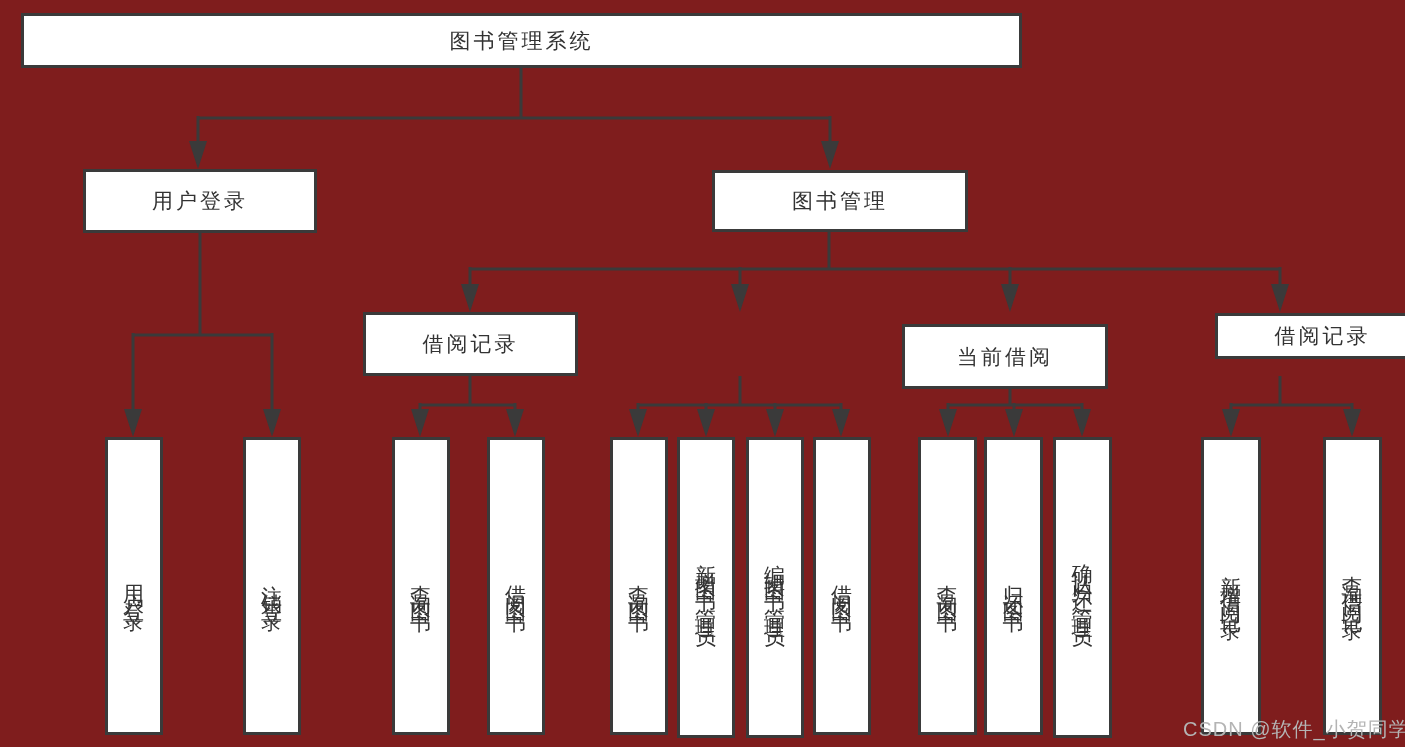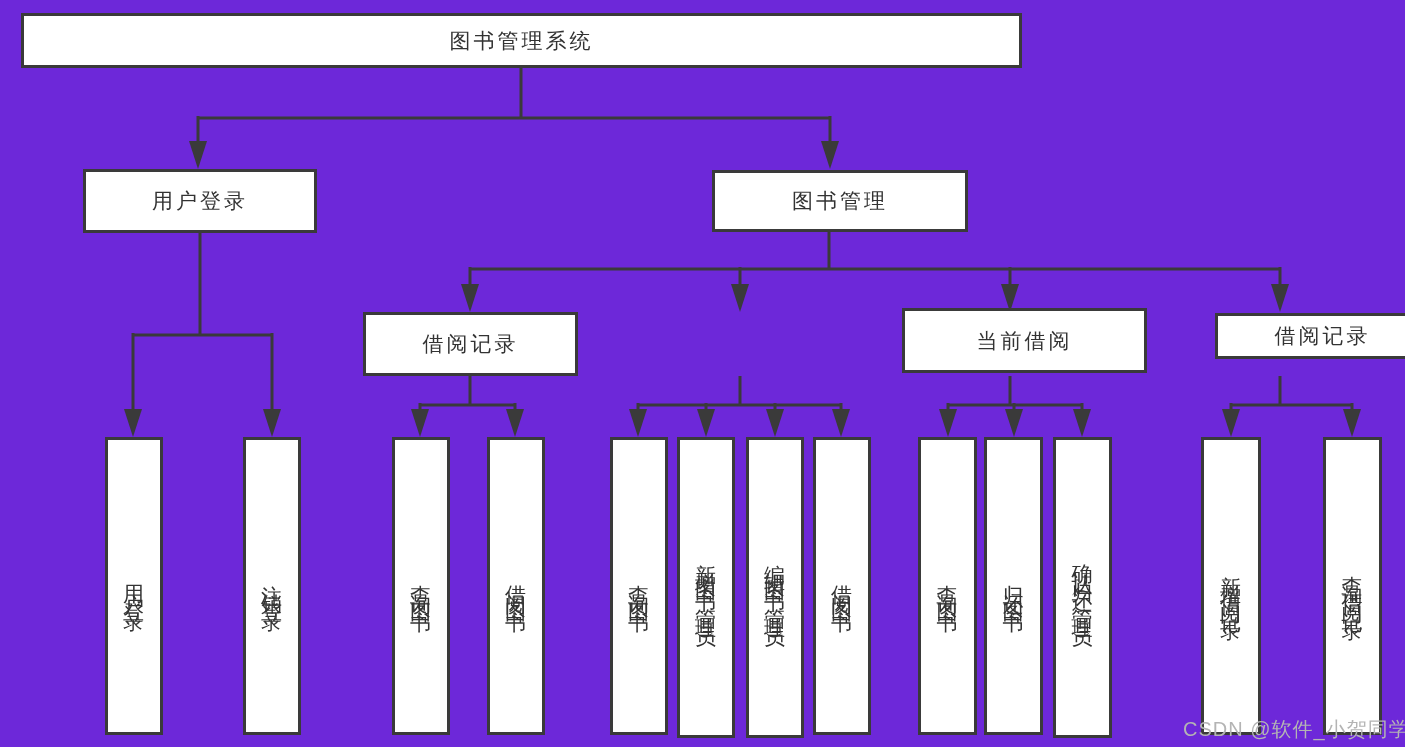--- a/index.html
+++ b/index.html
@@ -1,21 +1,21 @@
 <!DOCTYPE html>
 <html><head>
 <meta charset="utf-8">
 <style>
   html,body { margin:0; padding:0; background:#ffffff; }
   body { font-family: "Liberation Sans", "DejaVu Sans", sans-serif; }
   .stage {
     position: relative;
     width: 1405px;
     height: 747px;
-    background: #6d28d9;
+    background: #7f1d1d;
     overflow: hidden;
   }
   .stage svg.connectors {
     position: absolute;
     left: 0; top: 0;
     width: 1405px; height: 747px;
     pointer-events: none;
   }
   .box {
     position: absolute;
@@ -97,21 +97,21 @@
   <div class="box" style="left:83px;top:169px;width:234px;height:64px">
     <span class="hlabel">用户登录</span>
   </div>
   <div class="box" style="left:712px;top:170px;width:256px;height:62px">
     <span class="hlabel">图书管理</span>
   </div>
 
   <div class="box" style="left:363px;top:312px;width:215px;height:64px">
     <span class="hlabel">借阅记录</span>
   </div>
-  <div class="box" style="left:902px;top:308px;width:245px;height:65px">
+  <div class="box" style="left:902px;top:324px;width:206px;height:65px">
     <span class="hlabel">当前借阅</span>
   </div>
   <div class="box" style="left:1215px;top:313px;width:215px;height:46px">
     <span class="hlabel">借阅记录</span>
   </div>
 
   <div class="box" style="left:105px;top:437px;width:58px;height:298px">
     <span class="vlabel">用户登录</span>
   </div>
   <div class="box" style="left:243px;top:437px;width:58px;height:298px">

